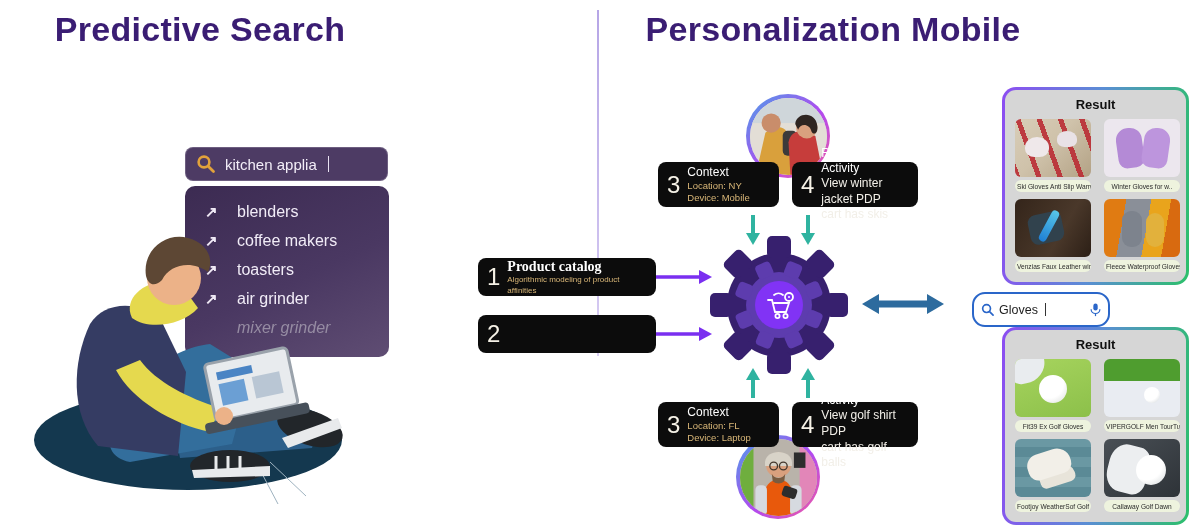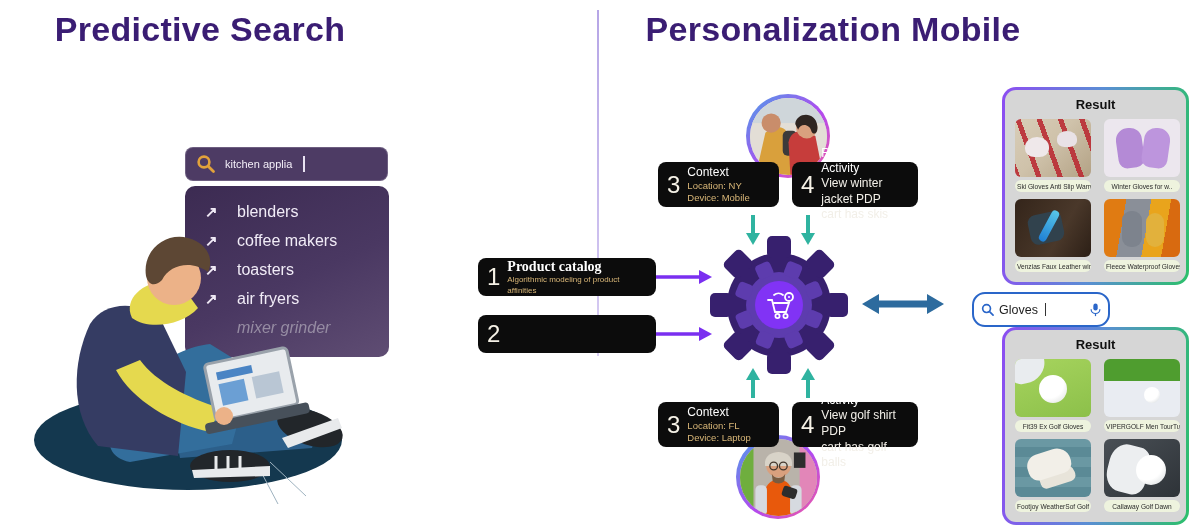--- a/index.html
+++ b/index.html
@@ -11,21 +11,21 @@
   .title-left { left:0; width:400px; }
   .title-right { left:633px; width:400px; }
 
   .divider { position:absolute; left:597px; top:10px; width:2px; height:346px;
              background:linear-gradient(180deg,#8f76d9,#c3b2ec); opacity:.65; }
 
   
   .p-searchbox { position:absolute; left:185px; top:147px; width:203px; height:34px;
     background:#4d3b64; border:1px solid rgba(255,255,255,.18); border-radius:8px;
     display:flex; align-items:center; gap:9px; padding:0 10px; }
-  .p-searchbox .q { color:#f3eef8; font-size:11px; }
+  .p-searchbox .q { color:#f3eef8; font-size:15px; }
   .caret { width:1.5px; height:16px; background:#e9e2f2; display:inline-block; margin-left:2px; }
 
   .p-dropdown { position:absolute; left:185px; top:186px; width:204px; height:171px;
     background:linear-gradient(155deg,#3c2b52 0%,#4a3862 55%,#5f4d73 100%);
     border-radius:10px; padding:11px 0 0 0; }
   .sugg { display:flex; align-items:center; height:29px; padding-left:20px; gap:16px; cursor:pointer; }
   .sugg .tr-arrow { color:#efe9f5; font-size:15px; font-weight:700; width:16px; }
   .sugg .lbl { color:#f1ecf7; font-size:16px; }
   .sugg.muted .tr-arrow { visibility:hidden; }
   .sugg.muted .lbl { color:#968ca3;font-style:italic; }
@@ -130,21 +130,21 @@
     <div class="sugg">
       <span class="tr-arrow">↗</span>
       <span class="lbl">coffee makers</span>
     </div>
     <div class="sugg">
       <span class="tr-arrow">↗</span>
       <span class="lbl">toasters</span>
     </div>
     <div class="sugg">
       <span class="tr-arrow">↗</span>
-      <span class="lbl">air fryers</span>
+      <span class="lbl">air grinder</span>
     </div>
     <div class="sugg muted">
       <span class="tr-arrow">↗</span>
       <span class="lbl">mixer grinder</span>
     </div>
   </div>
 
   <svg style="position:absolute;left:20px;top:166px;" width="332" height="348" viewBox="0 0 332 348">
     <ellipse cx="168" cy="274" rx="154" ry="50" fill="#14384f"></ellipse>
     <line x1="238" y1="300" x2="258" y2="338" stroke="#9fb3c0" stroke-width="1"></line>

